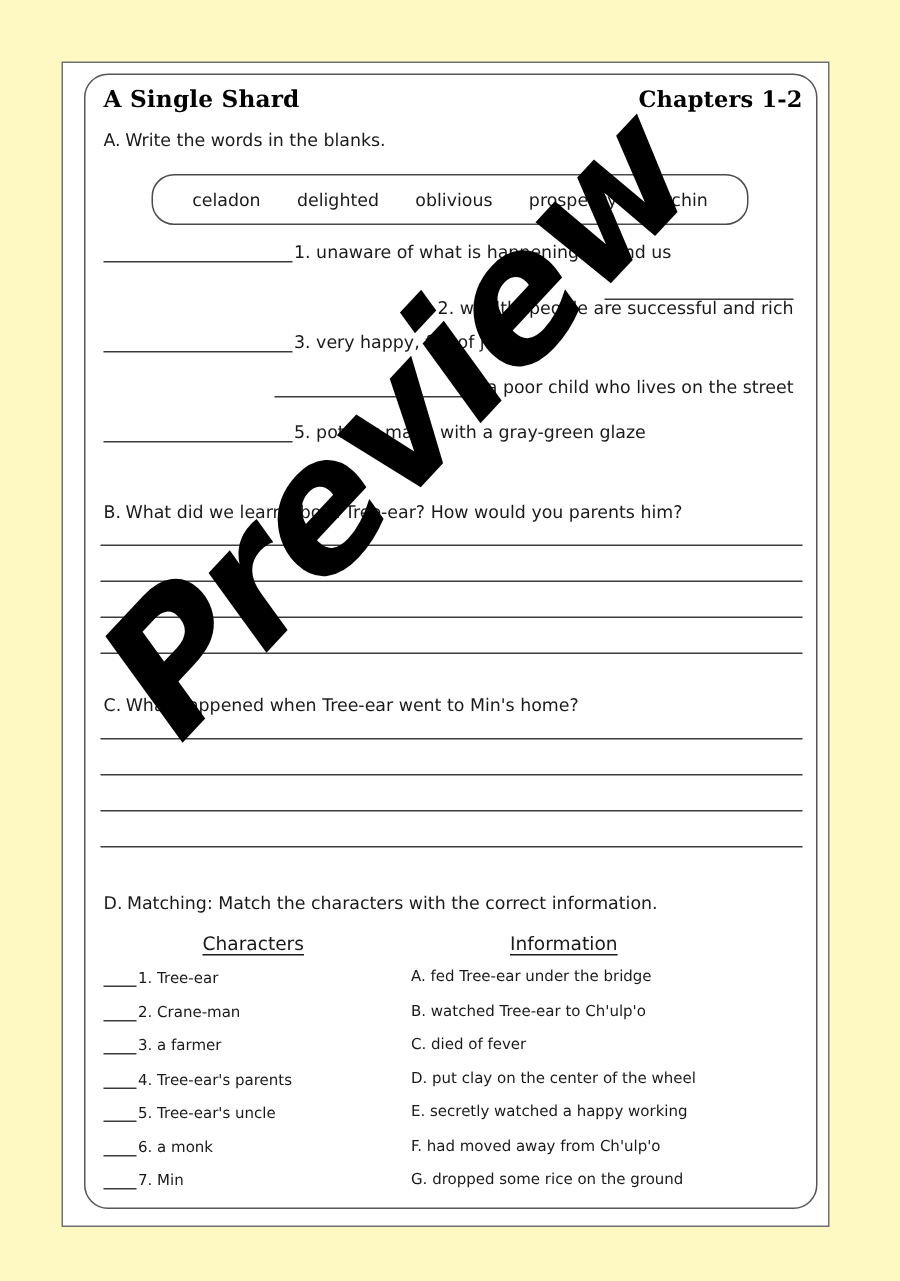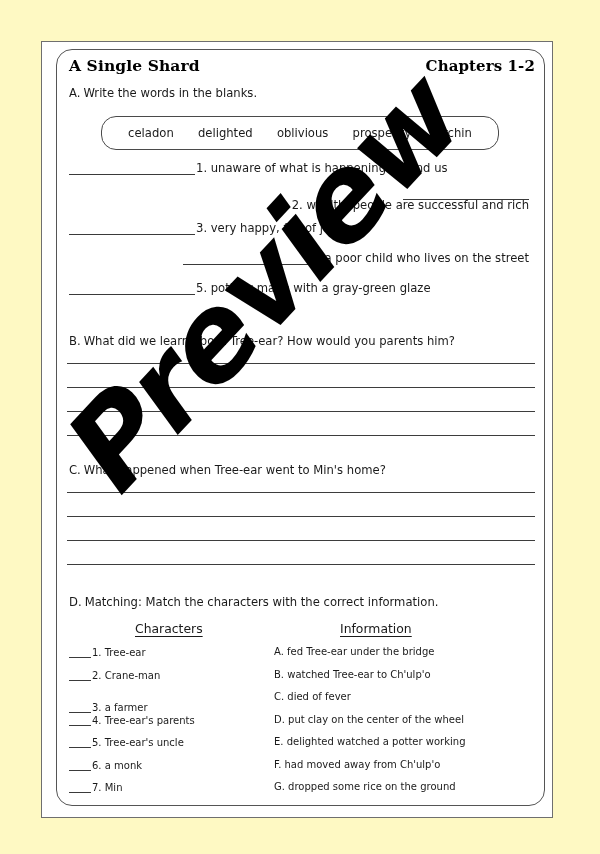--- a/index.html
+++ b/index.html
@@ -272,21 +272,21 @@
 
       <div id="match-left">
           <div class="match-item left" style="top: 597px;">
             <span class="match-blank"></span>
             <span>1. Tree-ear</span>
           </div>
           <div class="match-item left" style="top: 619.5px;">
             <span class="match-blank"></span>
             <span>2. Crane-man</span>
           </div>
-          <div class="match-item left" style="top: 642px; margin-top: 10px;">
+          <div class="match-item left" style="top: 642px;">
             <span class="match-blank"></span>
             <span>3. a farmer</span>
           </div>
           <div class="match-item left" style="top: 664.5px;">
             <span class="match-blank"></span>
             <span>4. Tree-ear's parents</span>
           </div>
           <div class="match-item left" style="top: 687px;">
             <span class="match-blank"></span>
             <span>5. Tree-ear's uncle</span>
@@ -298,21 +298,21 @@
           <div class="match-item left" style="top: 732px;">
             <span class="match-blank"></span>
             <span>7. Min</span>
           </div>
         </div>
       <div id="match-right">
           <div class="match-item right" style="top: 597px;">A. fed Tree-ear under the bridge</div>
           <div class="match-item right" style="top: 619.5px;">B. watched Tree-ear to Ch'ulp'o</div>
           <div class="match-item right" style="top: 642px;">C. died of fever</div>
           <div class="match-item right" style="top: 664.5px;">D. put clay on the center of the wheel</div>
-          <div class="match-item right" style="top: 687px;">E. delighted watched a potter working</div>
+          <div class="match-item right" style="top: 687px;">E. secretly watched a happy working</div>
           <div class="match-item right" style="top: 709.5px;">F. had moved away from Ch'ulp'o</div>
           <div class="match-item right" style="top: 732px;">G. dropped some rice on the ground</div>
         </div>
 
     </div>
   </div>
 
   <div class="watermark">
     <div class="watermark-text">Preview</div>
   </div>

